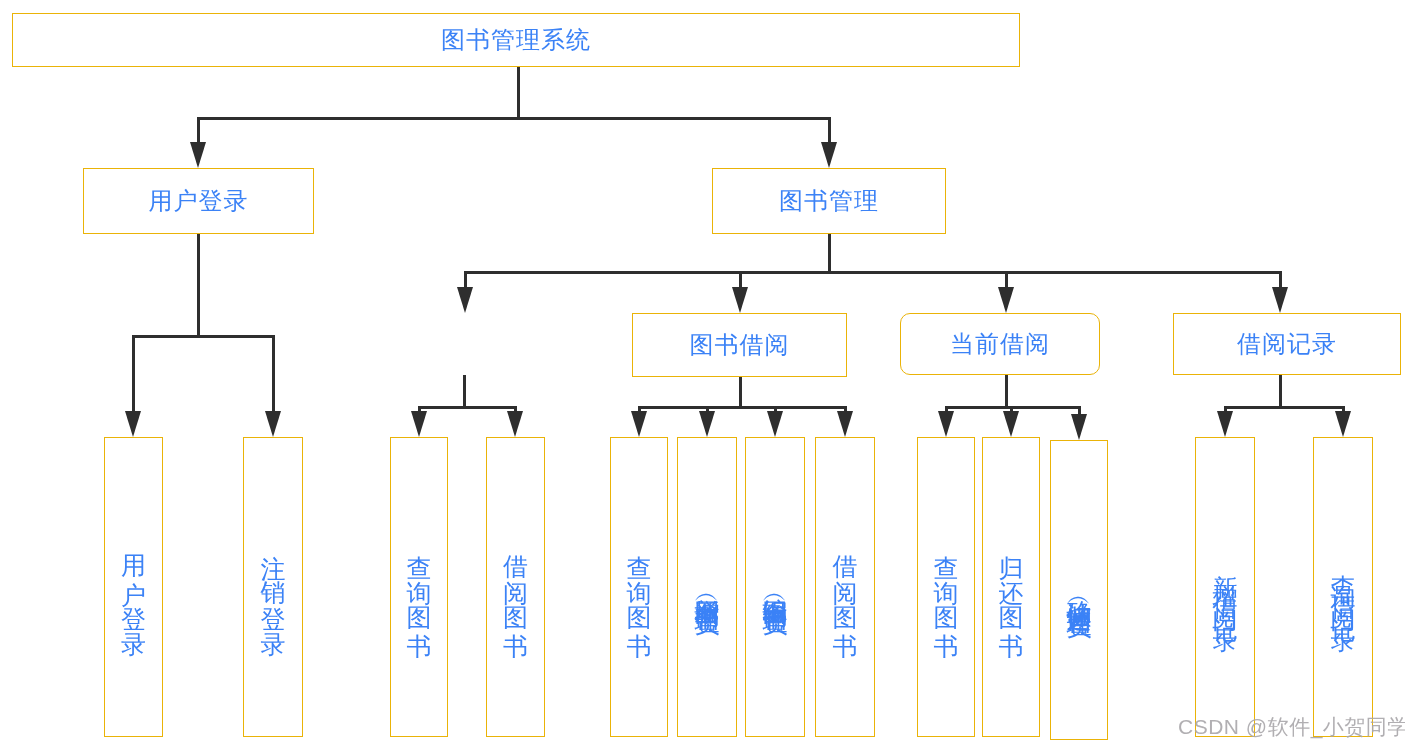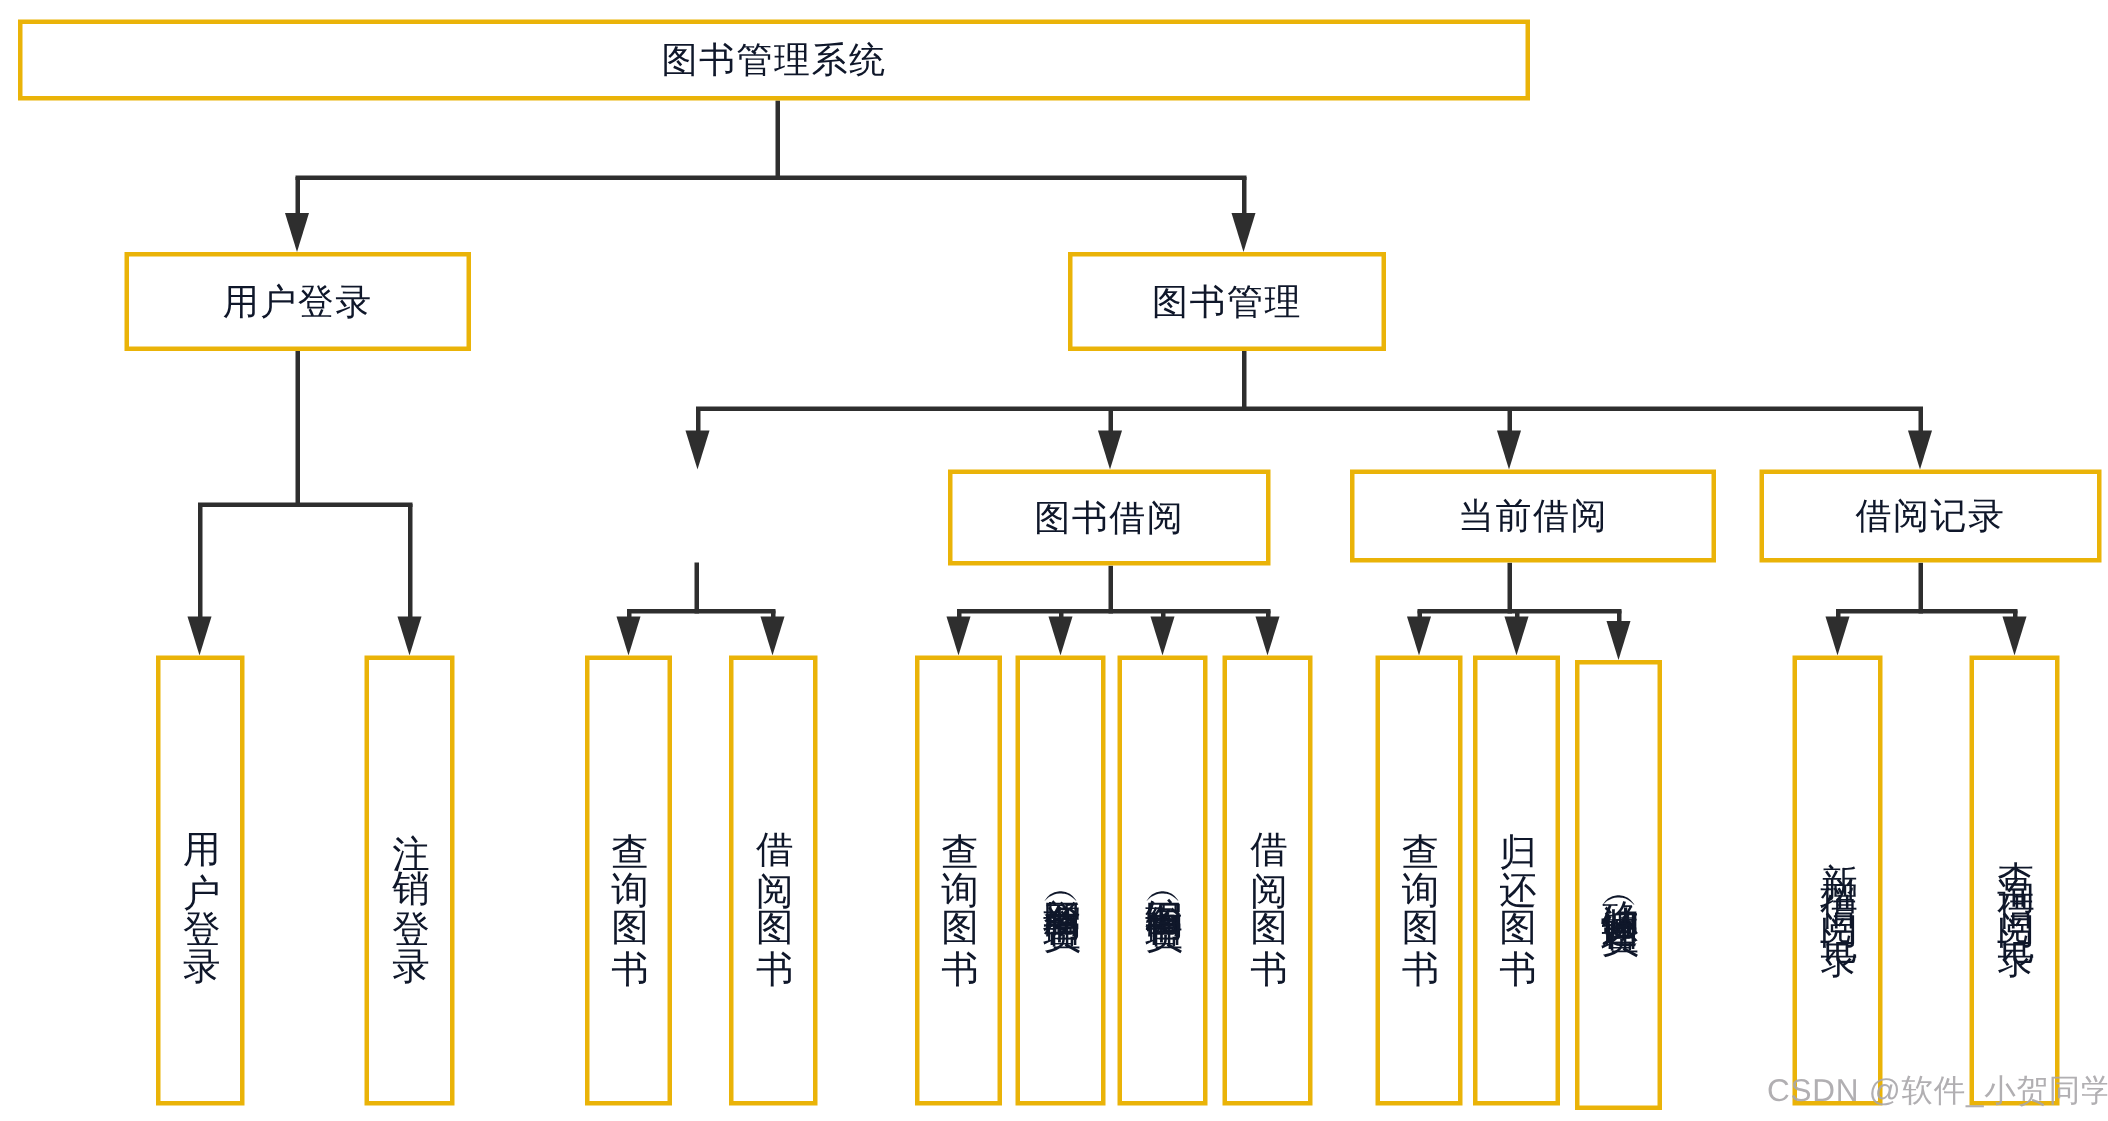--- a/index.html
+++ b/index.html
@@ -7,25 +7,25 @@
     position:relative;
     width:1405px; height:747px;
     background:#ffffff;
     overflow:hidden;
     font-family:"Liberation Sans","DejaVu Sans",sans-serif;
   }
   .node {
     position:absolute;
     box-sizing:border-box;
     background:#ffffff;
-    border:3px solid #eab308;
+    border:1px solid #eab308;
     display:flex;
     align-items:center;
     justify-content:center;
-    color:#0f172a;
+    color:#3b82f6;
   }
   .node.h span {
     font-size:24px;
     letter-spacing:1px;
     white-space:nowrap;
   }
   .node.v span {
     writing-mode:vertical-rl;
     text-orientation:mixed;
     font-size:25px;
@@ -113,27 +113,27 @@
     <div class="arrow" style="left: 1003px; top: 411px;"></div>
     <div class="arrow" style="left: 1071px; top: 414px;"></div>
     <div class="arrow" style="left: 1217px; top: 411px;"></div>
     <div class="arrow" style="left: 1335px; top: 411px;"></div>
     <div class="node h" style="left: 12px; top: 13px; width: 1008px; height: 54px;">
       <span>图书管理系统</span>
     </div>
     <div class="node h" style="left: 83px; top: 168px; width: 231px; height: 66px;">
       <span>用户登录</span>
     </div>
-    <div class="node h" style="left: 712px; top: 168px; width: 212px; height: 66px;">
+    <div class="node h" style="left: 712px; top: 168px; width: 234px; height: 66px;">
       <span>图书管理</span>
     </div>
     <div class="node h" style="left: 632px; top: 313px; width: 215px; height: 64px;">
       <span>图书借阅</span>
     </div>
-    <div class="node h" style="left: 900px; top: 313px; width: 244px; height: 62px;">
+    <div class="node h" style="left: 900px; top: 313px; width: 200px; height: 62px; border-radius: 10px;">
       <span>当前借阅</span>
     </div>
     <div class="node h" style="left: 1173px; top: 313px; width: 228px; height: 62px;">
       <span>借阅记录</span>
     </div>
     <div class="node v" style="left: 104px; top: 437px; width: 59px; height: 300px;">
       <span style="letter-spacing: 26px;">用户登录</span>
     </div>
     <div class="node v" style="left: 243px; top: 437px; width: 60px; height: 300px;">
       <span style="letter-spacing: 26px;">注销登录</span>

